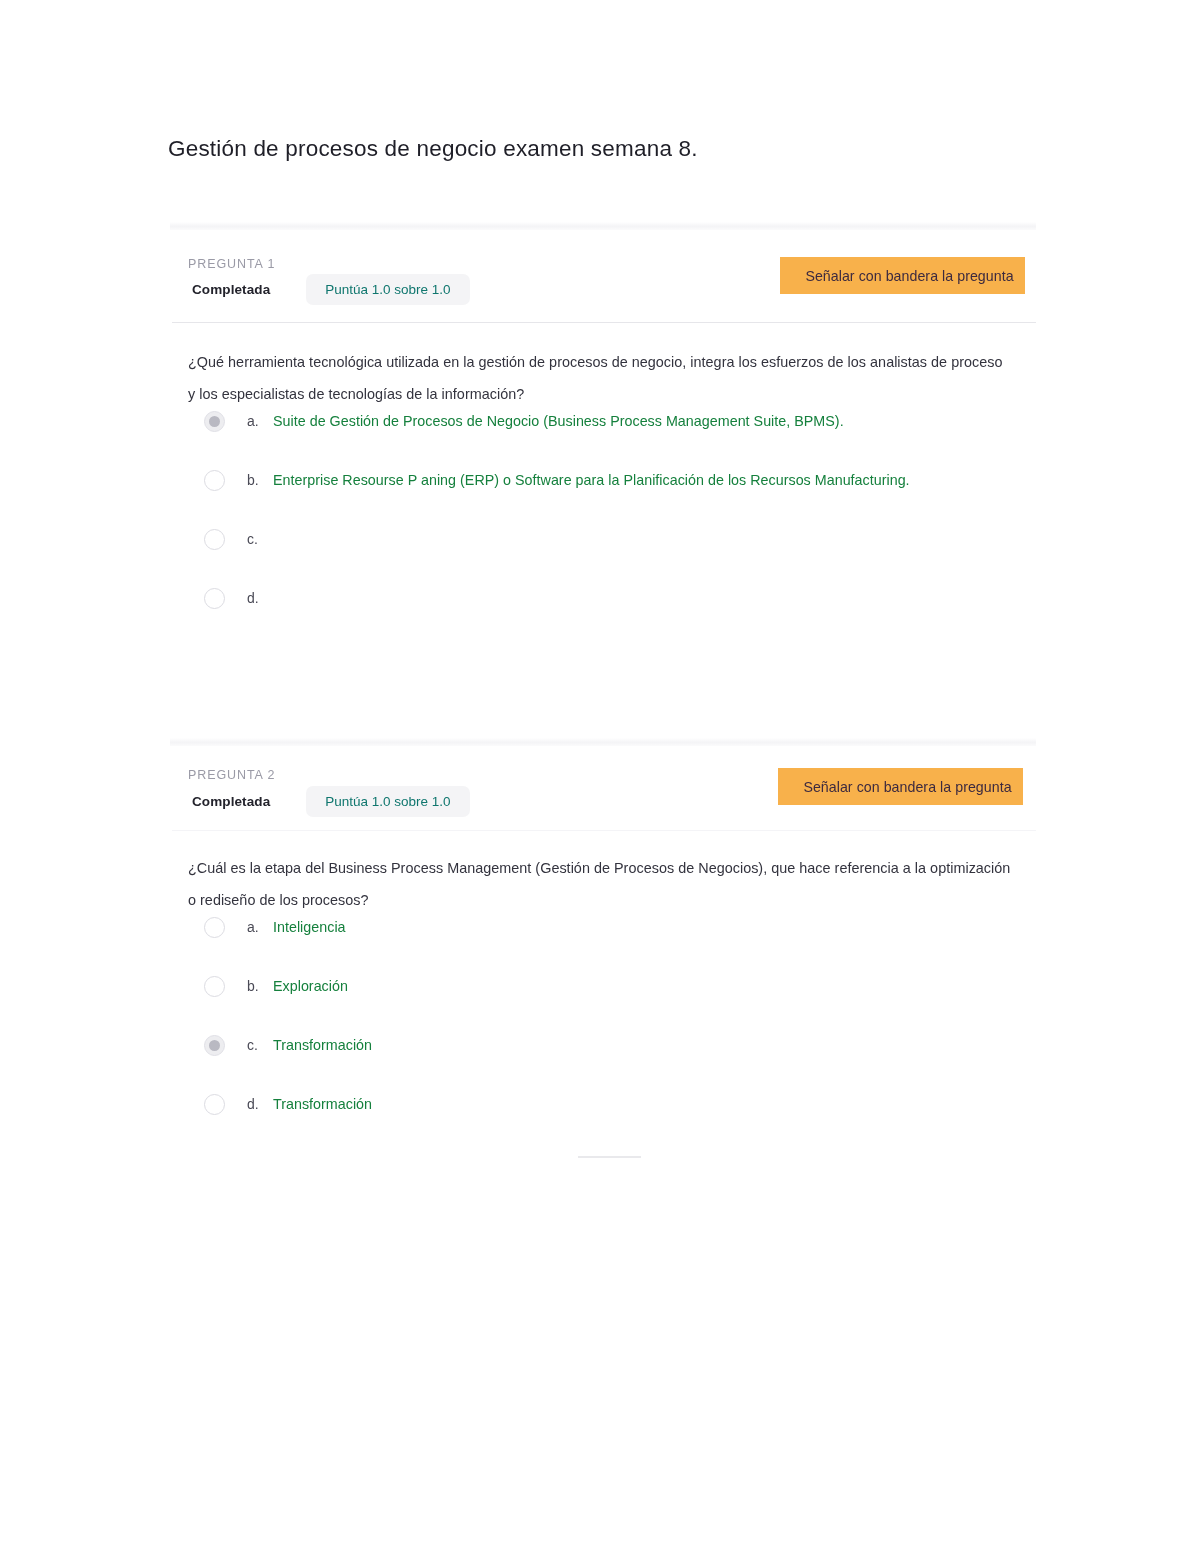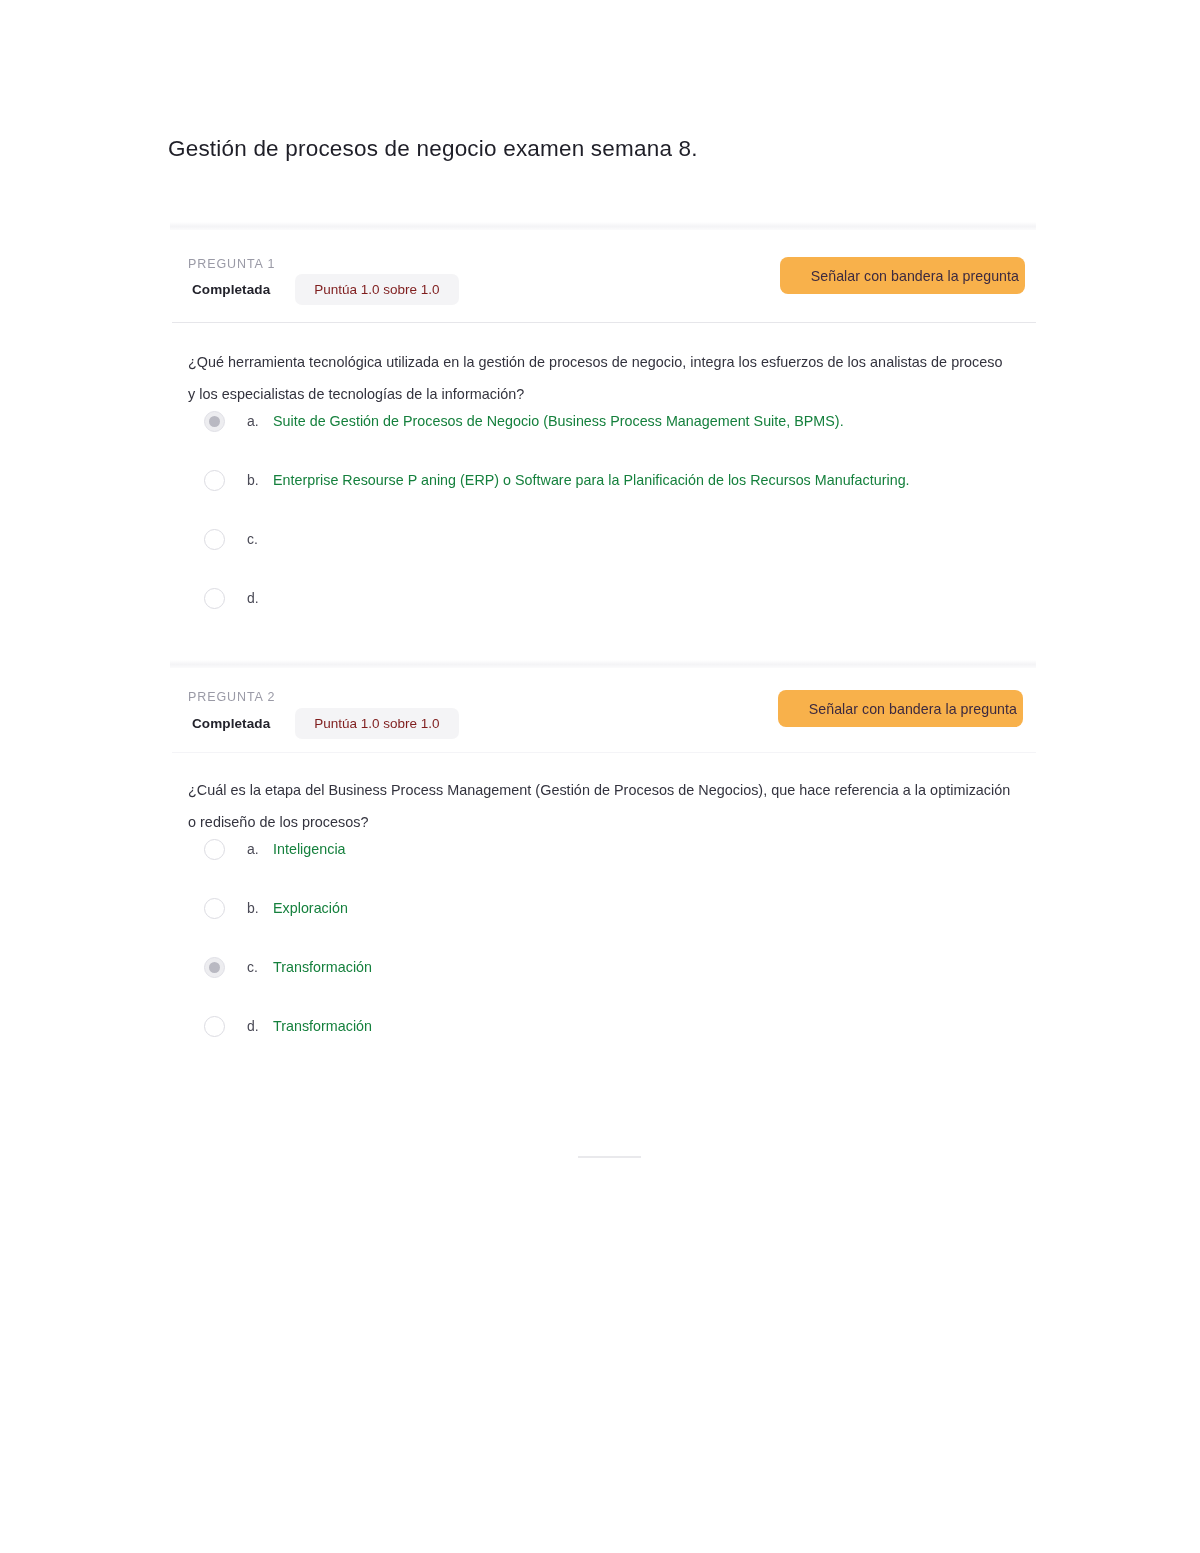--- a/index.html
+++ b/index.html
@@ -56,50 +56,50 @@
     color: #9a9aa6;
     font-weight: 400;
     margin-top: 16px;
   }
 
   .status-row {
     position: absolute;
     left: 22px;
     display: flex;
     align-items: center;
-    gap: 25px;
+    gap: 36px;
   }
   .status-state {
     font-size: 13.5px;
     font-weight: 700;
     color: #23232c;
     letter-spacing: 0.1px;
   }
   .status-grade {
     font-size: 13.5px;
-    color: #7f1d1d;
+    color: #0f766e;
     background: #f4f4f6;
     border-radius: 7px;
     padding: 8px 19px;
     white-space: nowrap;
   }
 
   .flag-btn {
     position: absolute;
     background: #f8b14b;
     color: #3d2a3f;
     border: none;
-    border-radius: 8px;
+    border-radius: 0;
     font-family: "Liberation Sans", sans-serif;
     font-size: 14.2px;
     font-weight: 400;
     letter-spacing: 0.05px;
     cursor: pointer;
     white-space: nowrap;
-    text-align: right;
+    text-align: center;
     padding-left: 20px;
   }
 
   .q-divider {
     position: absolute;
     height: 1px;
     background: #e6e6ea;
   }
   .q-divider.faint {
     background: #f4f4f7;
@@ -220,21 +220,21 @@
       </div>
 
       <div class="option-row">
         <span class="radio"></span>
         <span class="opt-letter">d.</span>
       </div>
 
     </div>
   </div>
 
-  <div class="qcard" style="top:660px; height:420px;">
+  <div class="qcard" style="top:738px; height:420px;">
 
     <div class="qcard-top-band"></div>
 
     <div class="q-label" style="top:14px;">PREGUNTA 2</div>
 
     <div class="status-row" style="top:48px;">
       <span class="status-state">Completada</span>
       <span class="status-grade">Puntúa 1.0 sobre 1.0</span>
     </div>
 

